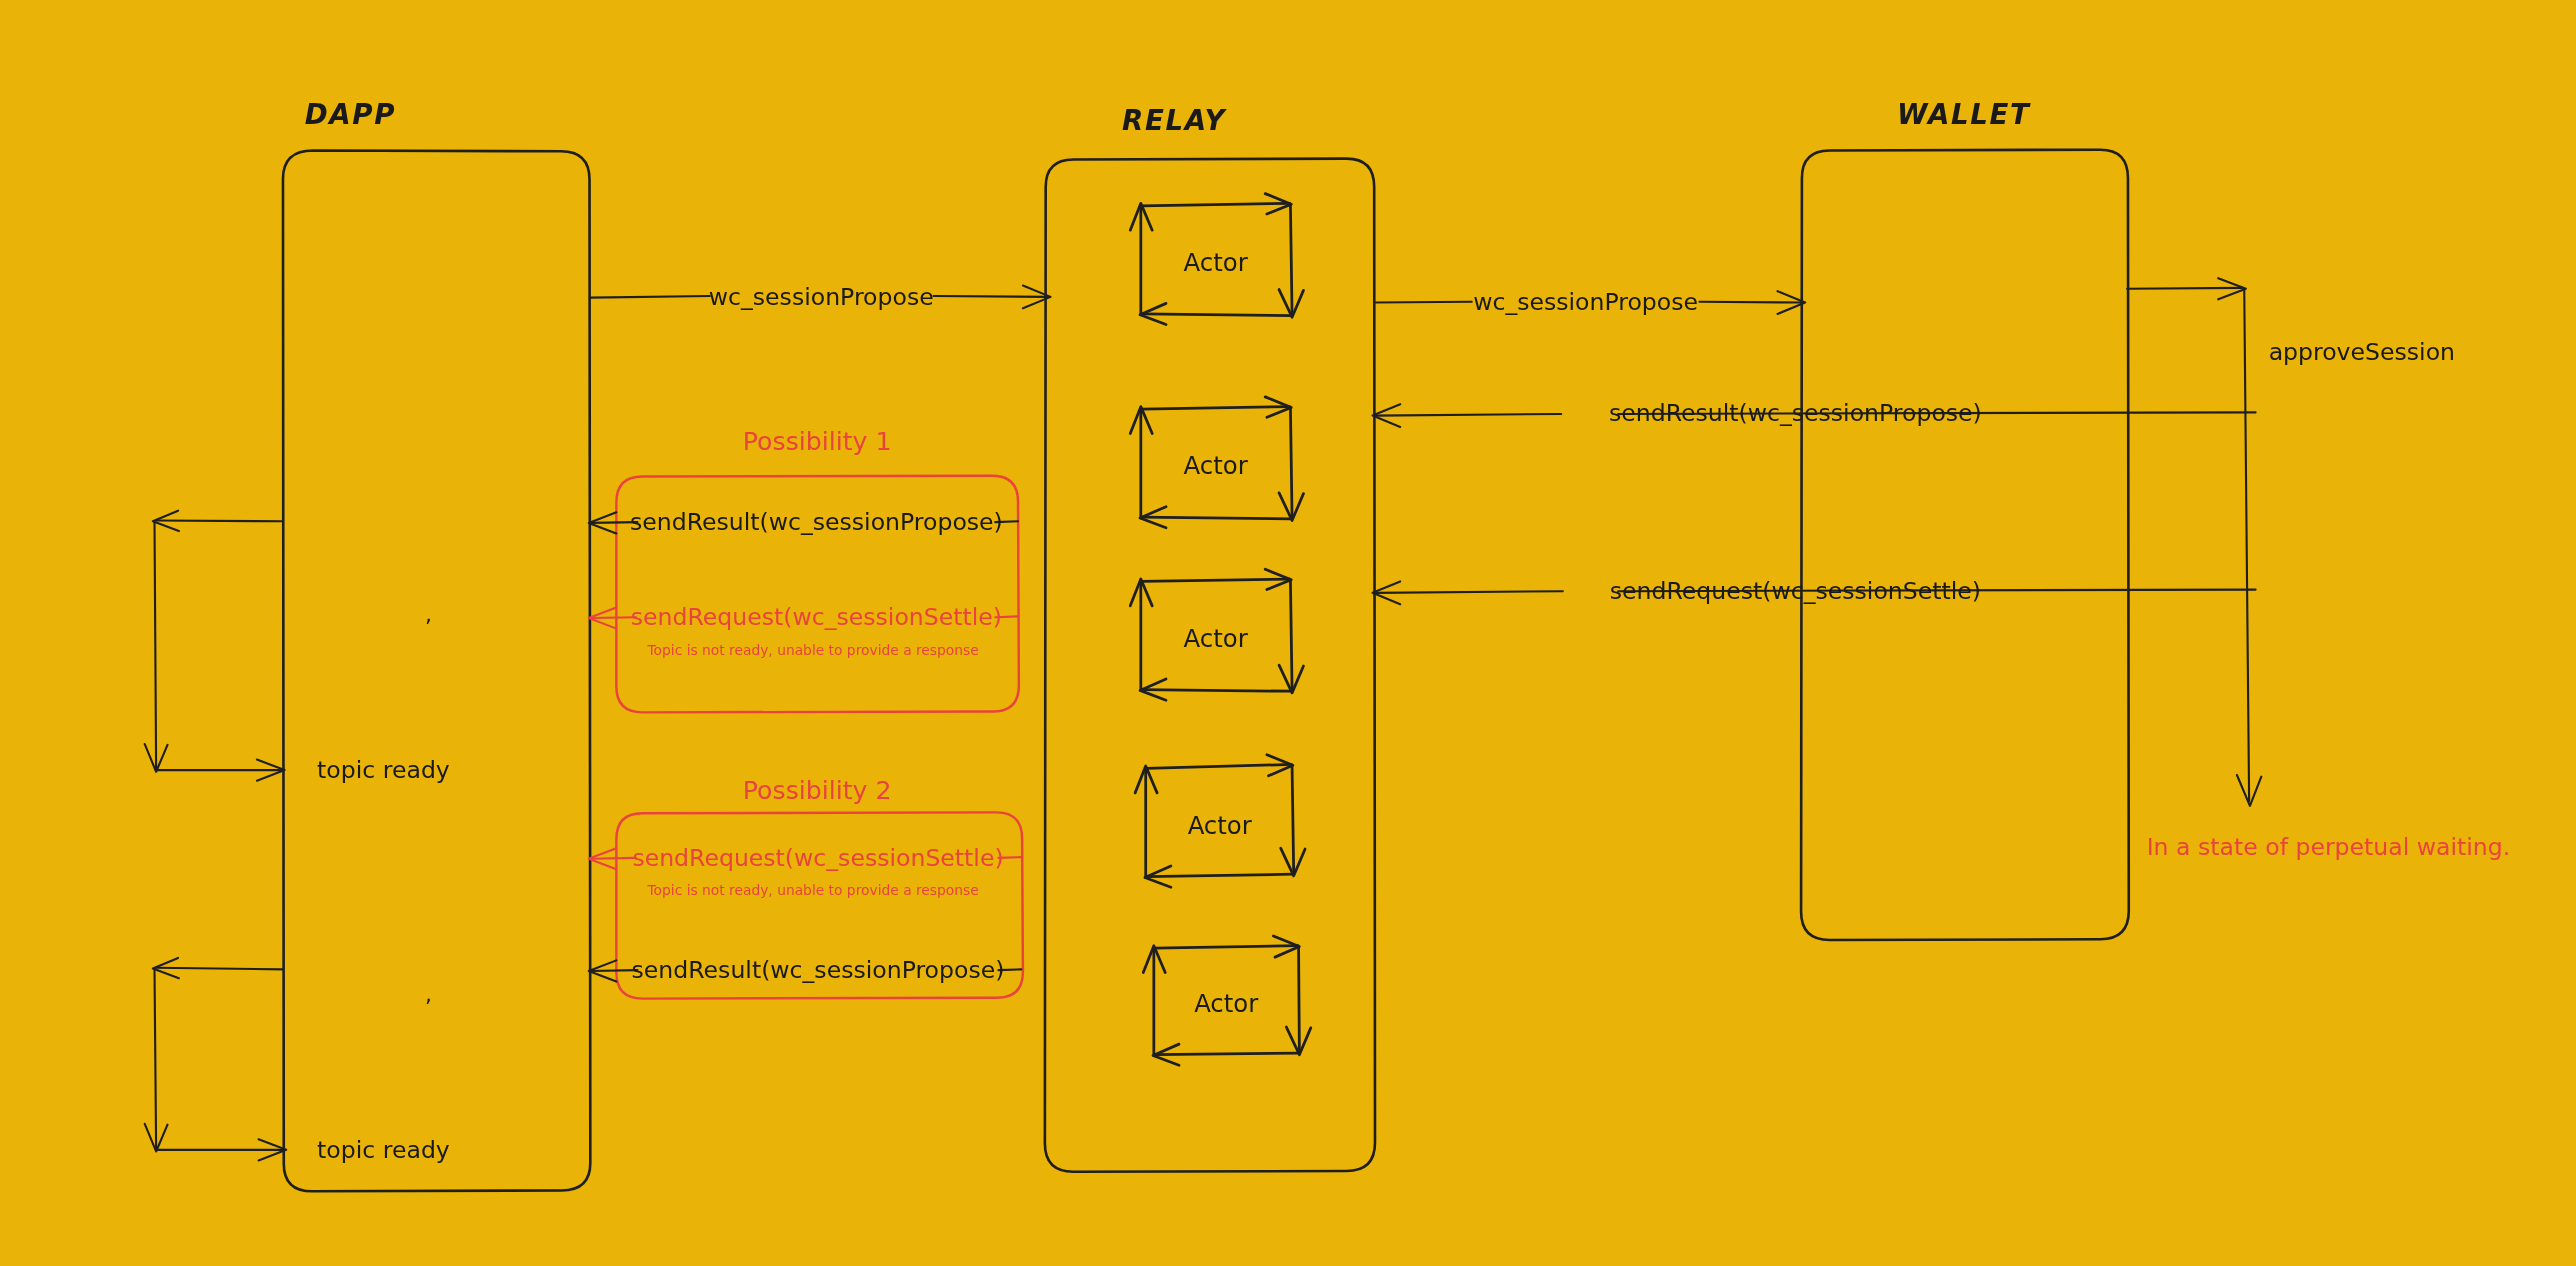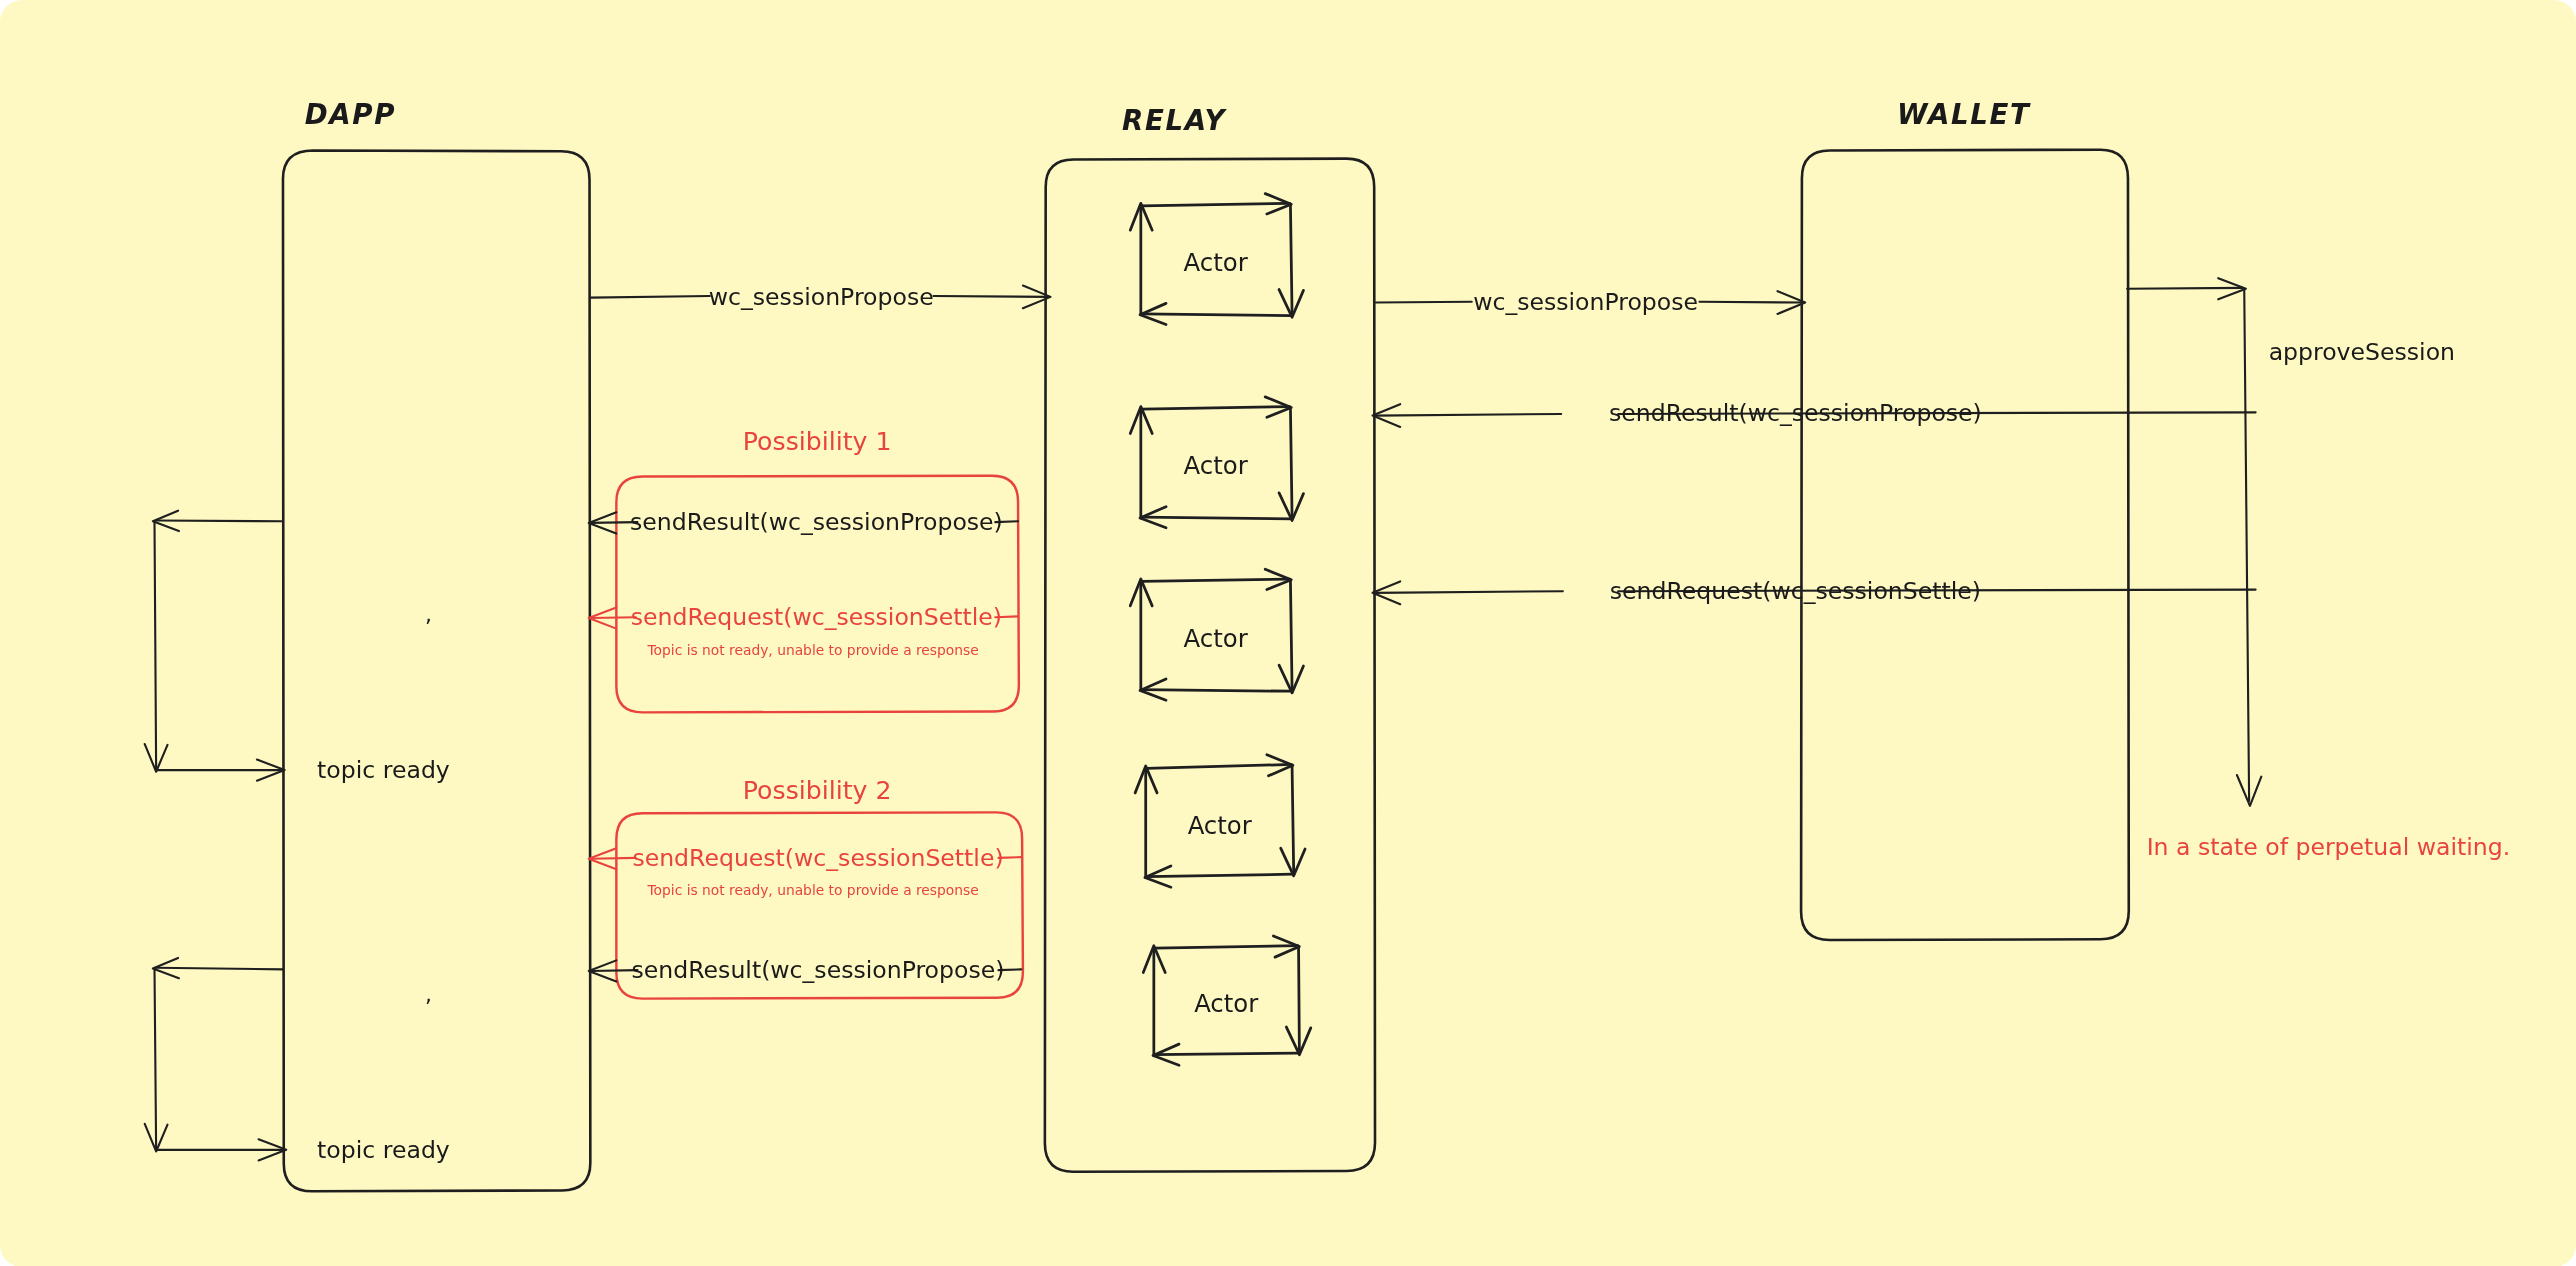--- a/index.html
+++ b/index.html
@@ -1,18 +1,18 @@
 <!DOCTYPE html>
 <html style="font-size:13px"><head>
 <meta charset="utf-8">
 <style>
   html,body{margin:0;padding:0;background:#ffffff;}
   body{width:2576px;height:1267px;overflow:hidden;
        font-family:"DejaVu Sans", sans-serif;}
-  #stage{position:relative;width:2576px;height:1267px;background:#fef9c3;border-radius:22px;}
+  #stage{position:relative;width:2576px;height:1267px;background:#eab308;}
   svg#scene{position:absolute;left:0;top:0;width:2576px;height:1267px;}
 
   .lane-title{font-family:"DejaVu Sans", sans-serif;font-weight:700;
               font-style:italic;letter-spacing:2px;}
   .msg{font-family:"DejaVu Sans", sans-serif;}
   .note{font-family:"DejaVu Sans", sans-serif;}
   text{dominant-baseline:alphabetic;}
   .blk{fill:#1a1a1a;}
   .red{fill:#e8443d;}
   .stroke-blk{stroke:#1f1f1f;fill:none;stroke-linecap:round;stroke-linejoin:round;}

